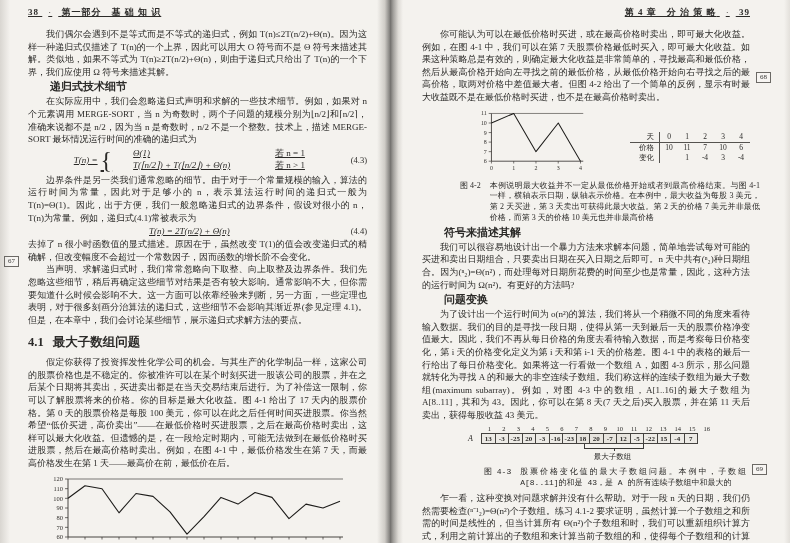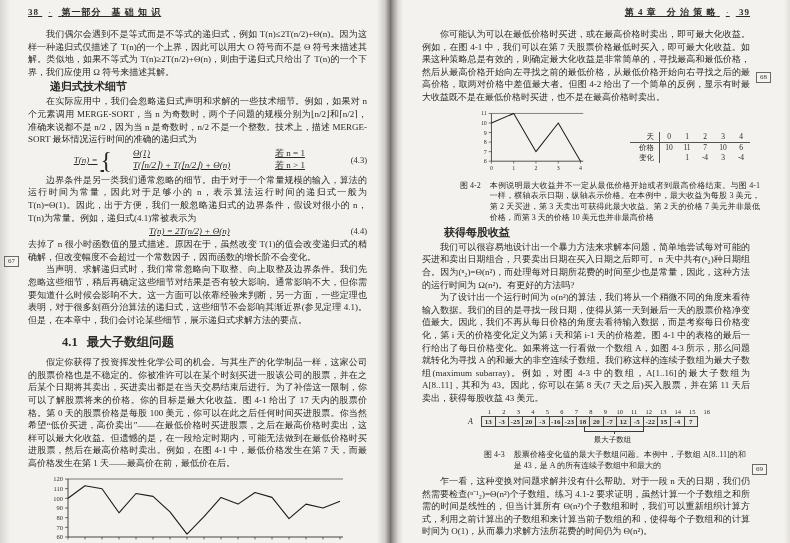--- a/index.html
+++ b/index.html
@@ -16,21 +16,21 @@
   .page-right{left:403px;width:387px;padding:6px 40px 0 19px;}
 
   .pg-header{font-size:9px;font-weight:bold;letter-spacing:1px;margin-bottom:9px;text-decoration:underline;}
   .pg-header.right{text-align:right;}
   .hdr-sep{margin:0 6px;font-weight:normal;}
 
   .para{font-size:9px;line-height:12.6px;text-align:justify;text-indent:2em;margin:0;}
   .para.cont{text-indent:0;}
   .bhead{font-size:11px;font-weight:bold;margin:1px 0;text-indent:2em;}
   .sec-head{font-size:12.5px;font-weight:bold;margin:8px 0 5px 0;}
-  .sec-head .sec-num{margin-right:9px;margin-left:34px;}
+  .sec-head .sec-num{margin-right:9px;}
 
   .eq{display:flex;align-items:center;font-size:9px;margin:2px 0;}
   .eq .eqbody{flex:1;display:flex;justify-content:center;align-items:center;font-style:italic;text-decoration:underline;}
   .eq .eqnum{font-style:normal;font-size:8.5px;}
   .brace{font-size:24px;font-weight:300;line-height:1;margin:0 3px;font-style:normal;}
   .cases{display:flex;flex-direction:column;}
   .caserow{display:flex;line-height:11.5px;}
   .cexpr{min-width:128px;margin-left:18px;}
   .ccond{margin-left:14px;font-style:normal;}
 
@@ -42,21 +42,21 @@
   .dtable{font-size:7.5px;line-height:10px;margin-top:3px;}
   .dtable.t42{margin-left:44px;align-self:center;margin-top:14px;}
   .trow{display:flex;}
   .trow.tfirst{border-bottom:0.8px solid #55534f;}
   .tlab{text-align:right;padding-right:5px;border-right:0.8px solid #55534f;flex:none;}
   .tcell{text-align:center;flex:none;}
 
   .figcap{display:flex;font-size:8px;line-height:10.8px;margin-top:5px;text-align:justify;}
   .figcap .lab{white-space:nowrap;margin-right:9px;flex:none;}
   .figcap.cap42{margin-left:38px;width:300px;}
-  .figcap.cap43{margin-left:62px;width:262px;margin-bottom:3px;}
+  .figcap.cap43{margin-left:62px;width:262px;margin-bottom:3px;font-family:Liberation Mono, monospace;}
 
   .array43{margin:4px 0 1px 46px;font-size:7px;}
   .arow{display:flex;align-items:center;}
   .alab{width:14px;flex:none;font-style:italic;font-size:8px;}
   .acell-ix{display:inline-block;flex:none;text-align:center;font-size:6.5px;line-height:8px;}
   .acell{display:inline-block;flex:none;height:11px;line-height:10.5px;border:1px solid #454340;
          margin-left:-1px;text-align:center;font-weight:bold;background:#edebe6;box-sizing:border-box;}
   .acell.hl{background:#e7e4de;}
   .abrace{height:4px;border-left:1px solid #3a3937;border-right:1px solid #3a3937;border-bottom:1px solid #3a3937;position:relative;}
   .abrace::after{content:"";position:absolute;left:50%;bottom:-3px;width:1px;height:3px;background:#3a3937;}
@@ -244,23 +244,24 @@
             <span class="tcell" style="width: 18px;">3</span>
             <span class="tcell" style="width: 18px;">-4</span>
           </div>
         </div>
     </div>
     <div class="figcap cap42">
       <span class="lab">图 4-2</span>
       <span>本例说明最大收益并不一定从最低价格开始或者到最高价格结束。与图 4-1 一样，横轴表示日期，纵轴表示价格。在本例中，最大收益为每股 3 美元，第 2 天买进，第 3 天卖出可获得此最大收益。第 2 天的价格 7 美元并非最低价格，而第 3 天的价格 10 美元也并非最高价格</span>
     </div>
 
-    <div class="bhead">获得每股收益</div>
+    <div class="bhead">符号来描述其解</div>
     <p class="para">我们可以很容易地设计出一个暴力方法来求解本问题，简单地尝试每对可能的买进和卖出日期组合，只要卖出日期在买入日期之后即可。n 天中共有(ⁿ₂)种日期组合。因为(ⁿ₂)=Θ(n²)，而处理每对日期所花费的时间至少也是常量，因此，这种方法的运行时间为 Ω(n²)。有更好的方法吗?</p>
 
+    <div class="bhead">问题变换</div>
     <p class="para">为了设计出一个运行时间为 o(n²)的算法，我们将从一个稍微不同的角度来看待输入数据。我们的目的是寻找一段日期，使得从第一天到最后一天的股票价格净变值最大。因此，我们不再从每日价格的角度去看待输入数据，而是考察每日价格变化，第 i 天的价格变化定义为第 i 天和第 i-1 天的价格差。图 4-1 中的表格的最后一行给出了每日价格变化。如果将这一行看做一个数组 A，如图 4-3 所示，那么问题就转化为寻找 A 的和最大的非空连续子数组。我们称这样的连续子数组为最大子数组(maximum subarray)。例如，对图 4-3 中的数组，A[1..16]的最大子数组为 A[8..11]，其和为 43。因此，你可以在第 8 天(7 天之后)买入股票，并在第 11 天后卖出，获得每股收益 43 美元。</p>
 
     <div class="array43" id="array43">
         <div class="arow">
           <span class="alab"></span>
           <span class="acell-ix" style="width: 14.5px;">1</span>
           <span class="acell-ix" style="width: 14.5px;">2</span>
           <span class="acell-ix" style="width: 14.5px;">3</span>
           <span class="acell-ix" style="width: 14.5px;">4</span>
           <span class="acell-ix" style="width: 14.5px;">5</span>

